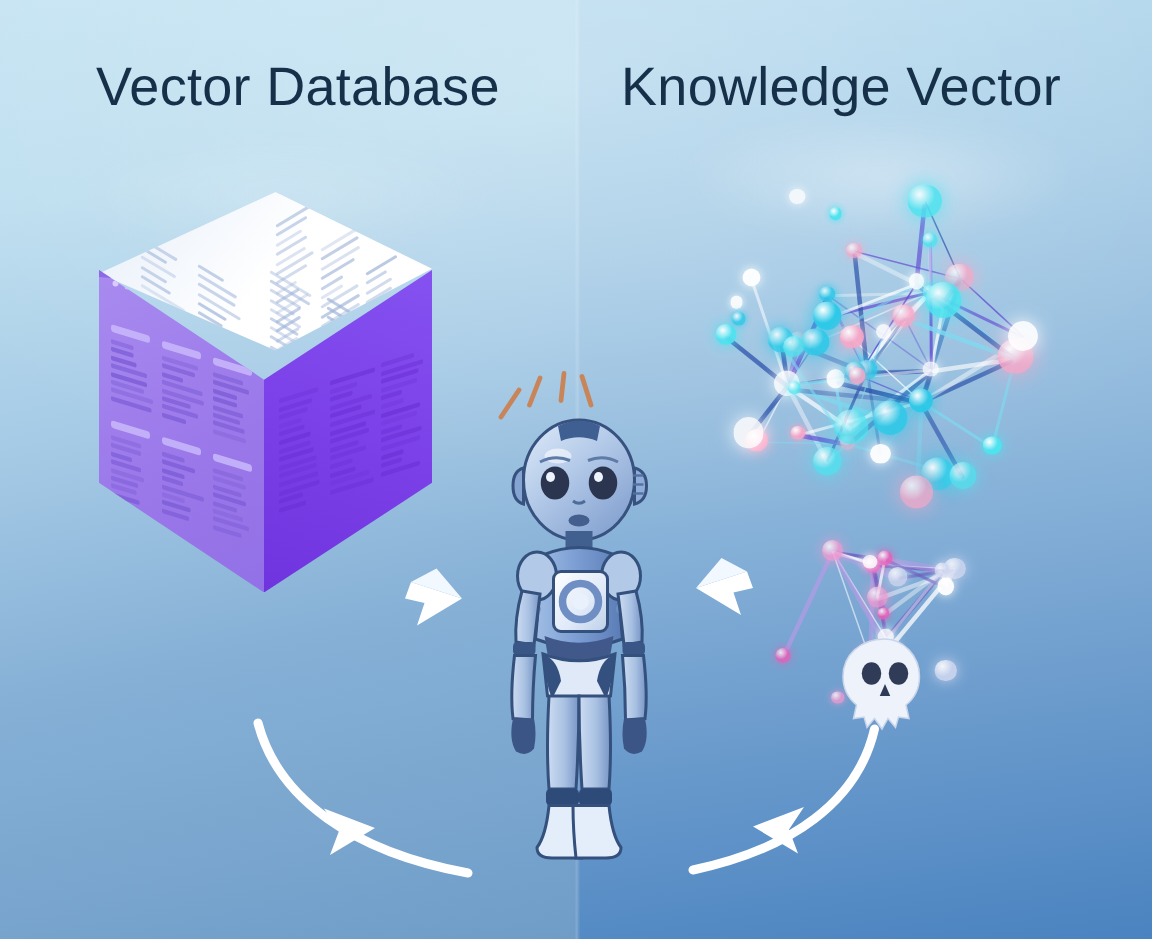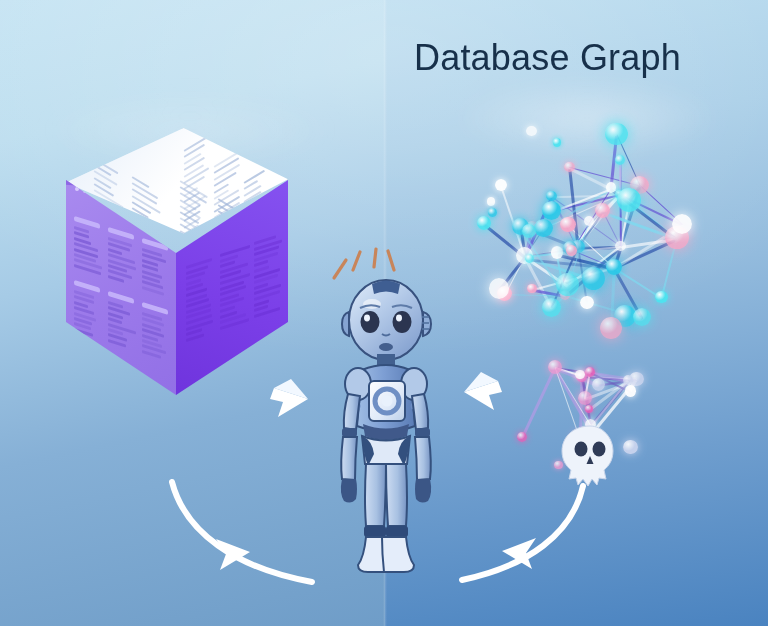--- a/index.html
+++ b/index.html
@@ -80,21 +80,22 @@
 <div id="stage">
 
   <div class="bg-base"></div>
   <div class="bg-leftpanel"></div>
   <div class="bg-rightpanel"></div>
   <div class="bg-seam"></div>
   <div class="bg-vig"></div>
   <div class="halo halo-vdb"></div>
   <div class="halo halo-kg"></div>
 
-  <div class="title title-kg">Database Graph</div>
+  <div class="title title-vdb">Vector Database</div>
+  <div class="title title-kg">Knowledge Vector</div>
 
   <div id="cube">
     <div class="face face-top"></div>
     <div class="doclines" id="doclines">
         <i style="left: 28px; top: 30px; width: 28.4413px; transform: rotate(31deg); opacity: 0.65;"></i>
         <i style="left: 28px; top: 36.2px; width: 20.0668px; transform: rotate(31deg); opacity: 0.74;"></i>
         <i style="left: 28px; top: 42.4px; width: 27.4537px; transform: rotate(31deg); opacity: 0.45;"></i>
         <i style="left: 28px; top: 48.6px; width: 20.2079px; transform: rotate(31deg); opacity: 0.66;"></i>
         <i style="left: 28px; top: 54.8px; width: 22.7982px; transform: rotate(31deg); opacity: 0.7;"></i>
         <i style="left: 28px; top: 61px; width: 33.7705px; transform: rotate(31deg); opacity: 0.36;"></i>

